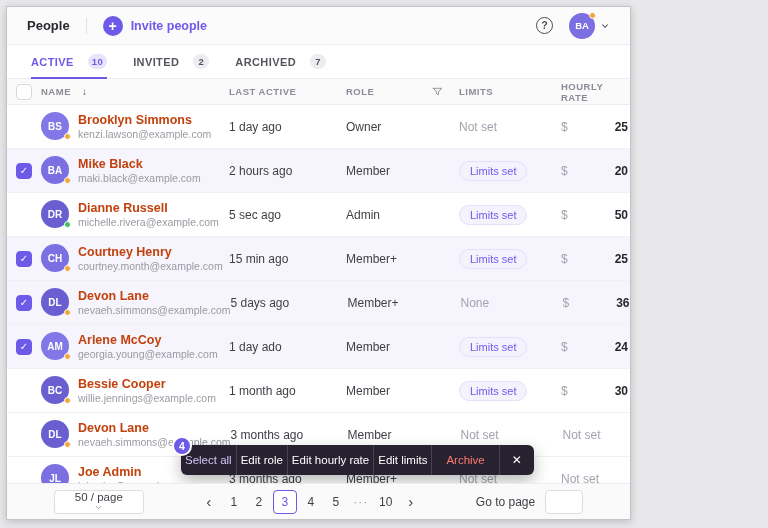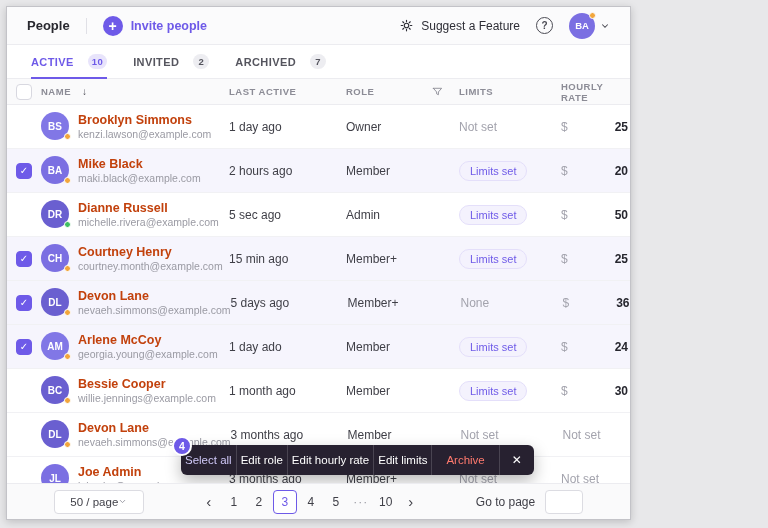--- a/index.html
+++ b/index.html
@@ -97,21 +97,21 @@
   .ab-item:first-child { color:#cfc8f7; }
   .ab-archive { padding:0 14px; line-height:30px; color:#ff7a6e;
     border-right:1px solid rgba(255,255,255,.16); cursor:pointer; }
   .ab-close { padding:0 12px; font-size:12px; cursor:pointer; }
 
   
   .footer { flex:0 0 36px; display:flex; align-items:center; justify-content:center;
     gap:54px; background:#fafafb; border-top:1px solid #ececf0; font-size:12px; color:#3f3f47; }
   .psize { width:90px; height:24px; border:1px solid #dcdce2; border-radius:4px;
     background:#fff; display:flex; align-items:center; justify-content:center;
-    padding:0 8px; font-size:11.5px; cursor:pointer; }
+    padding:0 8px; font-size:11.5px; cursor:pointer;flex-direction:column; }
   .pager { display:flex; align-items:center; gap:3px; }
   .pg { min-width:22px; height:22px; display:flex; align-items:center; justify-content:center;
     font-size:12px; color:#3f3f47; border-radius:4px; cursor:pointer; }
   .pg.nav { font-size:15px; }
   .pg.current { width:24px; height:24px; border:1px solid var(--accent,#6e5ae8);
     color:var(--accent,#6e5ae8); background:#fff; }
   .pg.dots { color:#9a9aa3; cursor:default; letter-spacing:1px; }
   .goto { display:flex; align-items:center; gap:10px; }
   .goto input { width:38px; height:24px; border:1px solid #dcdce2; border-radius:4px;
     background:#fff; padding:0 6px; font-size:12px; }
@@ -123,29 +123,20 @@
 <div class="screen">
 
   <header class="topbar">
     <span class="tb-title">People</span>
     <span class="vdiv"></span>
     <button class="invite">
       <span class="plus-circle">+</span>
       <span>Invite people</span>
     </button>
     <div class="tb-right">
-      <button class="suggest">
-        <span>
-          <svg width="15" height="15" viewBox="0 0 24 24" fill="none" stroke="#2e2e36" stroke-width="1.8" stroke-linecap="round">
-            <circle cx="12" cy="12" r="3.6"></circle>
-            <path d="M12 3.5v2.3M12 18.2v2.3M3.5 12h2.3M18.2 12h2.3M6 6l1.6 1.6M16.4 16.4L18 18M18 6l-1.6 1.6M6 18l1.6-1.6"></path>
-          </svg>
-        </span>
-        <span>Suggest a Feature</span>
-      </button>
       <button class="help-circle">?</button>
       <div class="account">
         <span class="avatar-sm">
           <span>BA</span>
           <span class="tiny-dot"></span>
         </span>
         <span>
           <svg width="10" height="10" viewBox="0 0 24 24" fill="none" stroke="#4b4b54" stroke-width="2.5" stroke-linecap="round">
               <path d="M6 9l6 6 6-6"></path>
             </svg>

